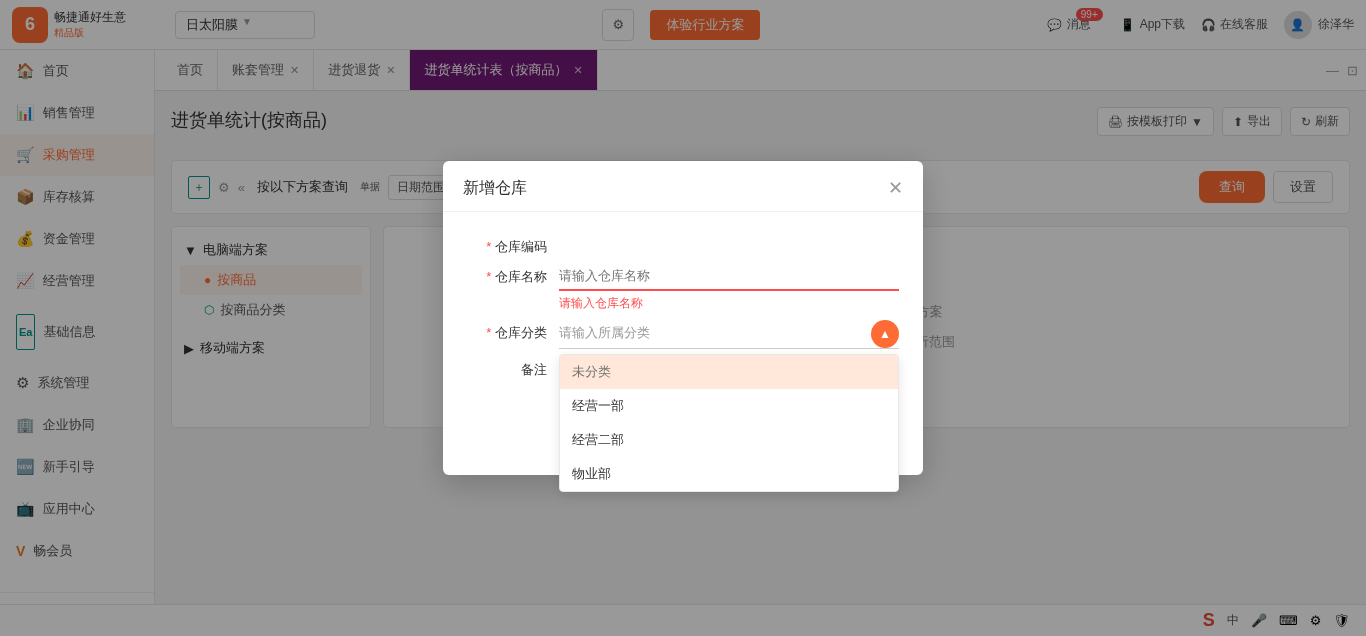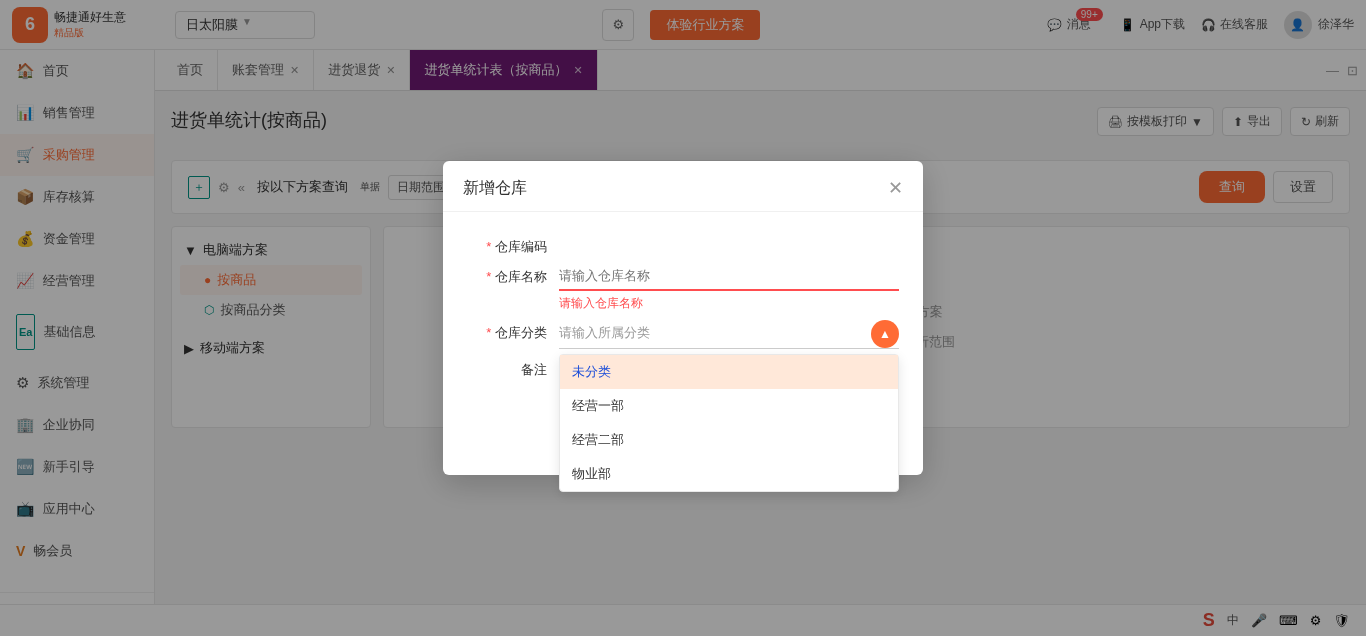--- a/index.html
+++ b/index.html
@@ -204,21 +204,21 @@
     }
     .dropdown-list {
       position: absolute; top: 36px; left: 0; right: 0;
       background: #fff; border: 1px solid #e8e8e8;
       border-radius: 4px; box-shadow: 0 4px 12px rgba(0,0,0,0.1);
       z-index: 100;
     }
     .dropdown-item {
       padding: 8px 12px; cursor: pointer; font-size: 13px; color: #333;
     }
-    .dropdown-item.selected { background: #ffe8d9; color: #1d4ed8; }
+    .dropdown-item.selected { background: #ffe8d9; color: #737373; }
     .modal-footer {
       padding: 12px 24px 20px;
       display: flex; justify-content: flex-end; gap: 10px;
     }
     .btn-save {
       background: #ff6b35; color: #fff; border: none;
       border-radius: 4px; padding: 8px 24px; cursor: pointer; font-size: 14px;
     }
 
     

